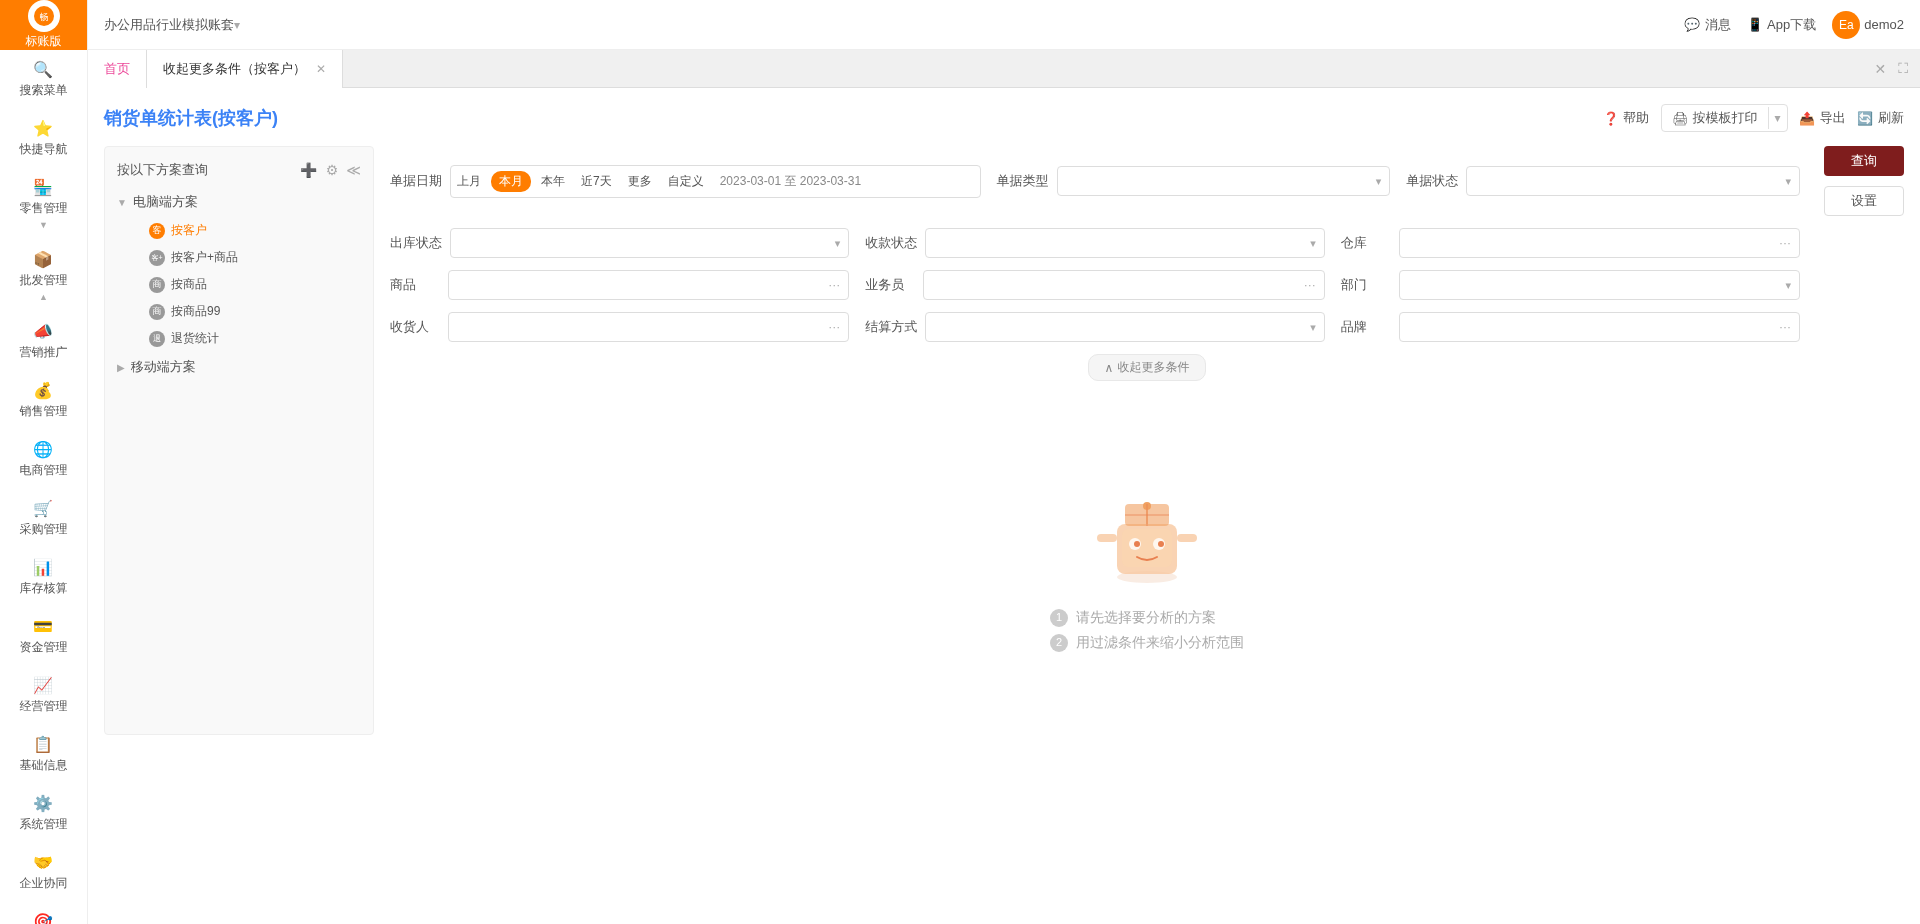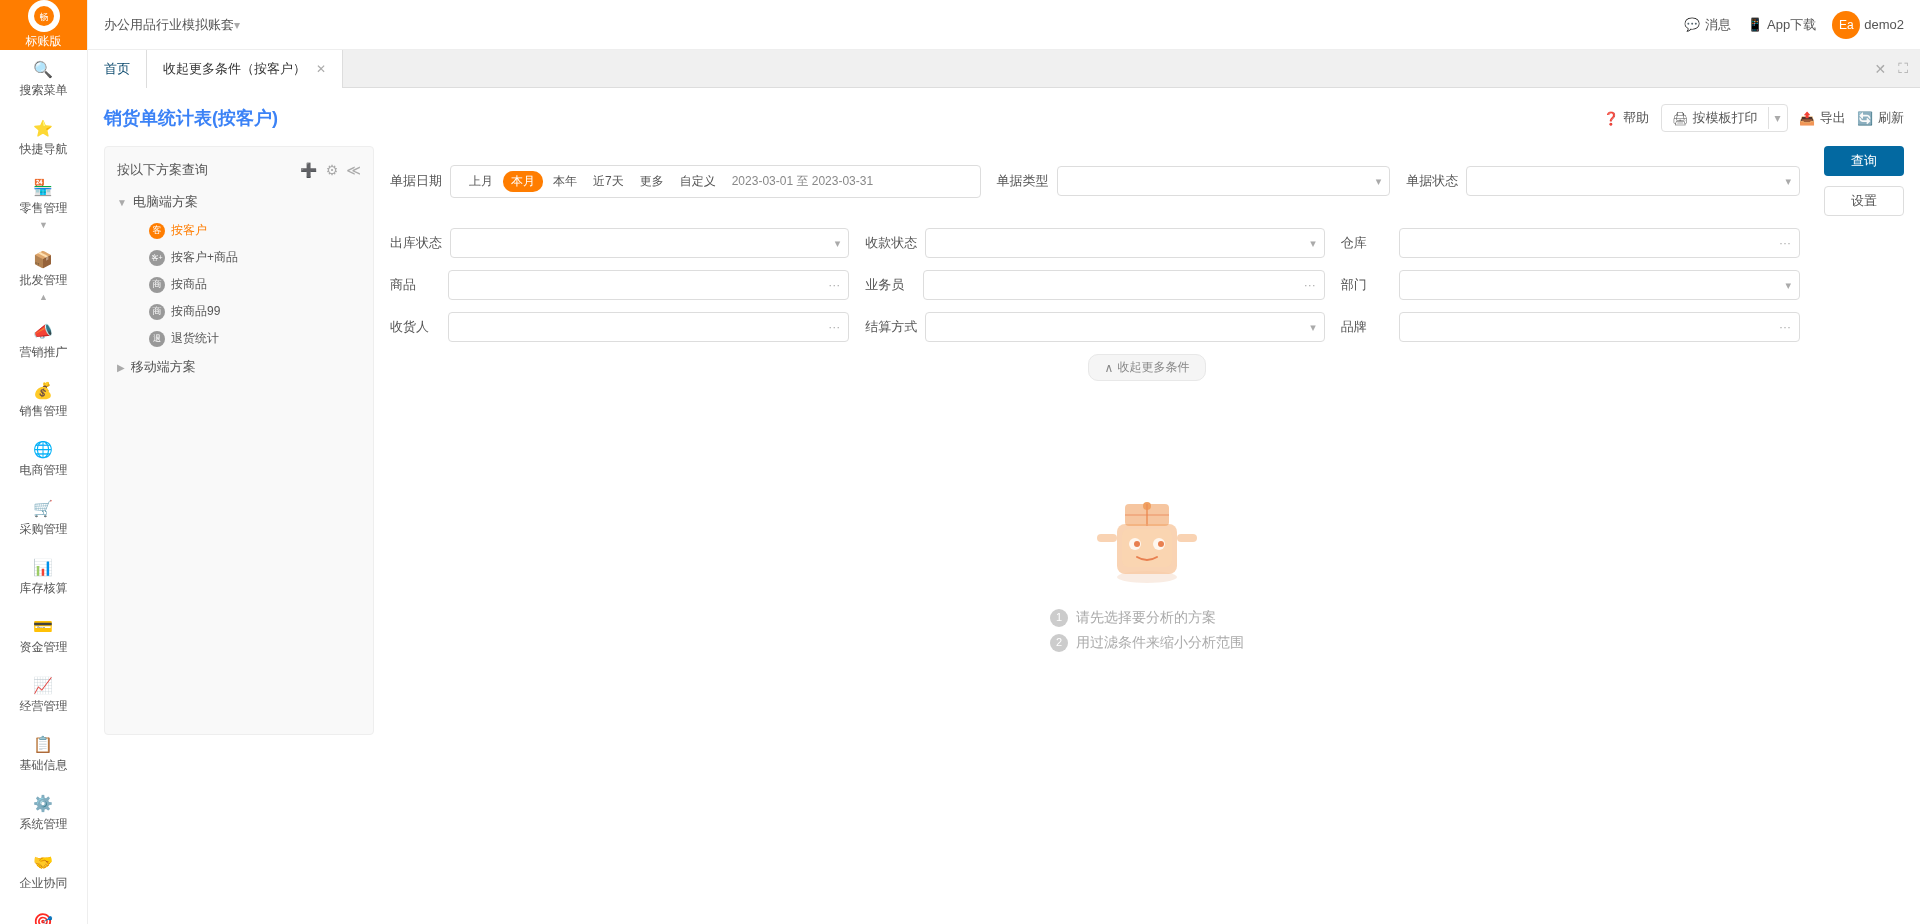--- a/index.html
+++ b/index.html
@@ -22,21 +22,21 @@
     .top-bar-left { display: flex; align-items: center; }
     .top-bar-title { font-size: 13px; color: #555; }
     .top-bar-arrow { color: #aaa; font-size: 12px; }
     .top-bar-right { display: flex; align-items: center; gap: 16px; }
     .top-bar-right .item { display: flex; align-items: center; gap: 4px; cursor: pointer; color: #555; font-size: 13px; }
     .avatar { width: 28px; height: 28px; border-radius: 50%; background: #ff7d00; display: flex; align-items: center; justify-content: center; color: #fff; font-size: 12px; overflow: hidden; }
 
     
     .tab-bar { background: #f0f0f0; height: 38px; display: flex; align-items: center; padding: 0 0; border-bottom: 1px solid #ddd; flex-shrink: 0; }
     .tab { height: 38px; padding: 0 16px; display: flex; align-items: center; gap: 6px; cursor: pointer; font-size: 13px; color: #555; border-right: 1px solid #ddd; }
-    .tab.home { background: #fff; color: #0c4a6e; font-weight: 500; }
+    .tab.home { background: #fff; color: #ec4899; font-weight: 500; }
     .tab.active { background: #fff; color: #333; }
     .tab .close-btn { font-size: 12px; color: #aaa; cursor: pointer; margin-left: 4px; }
     .tab-maximize { margin-left: auto; padding: 0 12px; display: flex; align-items: center; gap: 12px; color: #aaa; cursor: pointer; font-size: 14px; }
 
     
     .page-content { flex: 1; overflow-y: auto; padding: 16px; background: #fff; }
     .page-header { display: flex; align-items: center; justify-content: space-between; margin-bottom: 14px; }
     .page-title { font-size: 18px; font-weight: 600; color: #3b82f6; }
     .page-actions { display: flex; align-items: center; gap: 12px; }
     .page-actions .action-btn { display: flex; align-items: center; gap: 4px; font-size: 13px; color: #555; cursor: pointer; }
@@ -61,30 +61,30 @@
     
     .filter-right { flex: 1; }
     .filter-row { display: flex; align-items: center; margin-bottom: 12px; gap: 16px; }
     .filter-item { display: flex; align-items: center; flex: 1; }
     .filter-label { font-size: 13px; color: #555; white-space: nowrap; margin-right: 8px; min-width: 50px; }
     .filter-control { flex: 1; border: 1px solid #ddd; border-radius: 4px; padding: 5px 8px; font-size: 13px; color: #333; background: #fff; display: flex; align-items: center; justify-content: space-between; cursor: pointer; min-height: 30px; }
     .filter-control .placeholder { color: #aaa; }
     .filter-control .arrow { color: #aaa; font-size: 11px; }
     .filter-control .more { color: #aaa; font-size: 12px; }
 
-    .date-control { flex: 1; border: 1px solid #ddd; border-radius: 4px; padding: 5px 12px; font-size: 13px; color: #333; background: #fff; display: flex; align-items: center; gap: 6px; min-height: 30px; }
+    .date-control { flex: 1; border: 1px solid #ddd; border-radius: 4px; padding: 5px 0; font-size: 13px; color: #333; background: #fff; display: flex; align-items: center; gap: 6px; min-height: 30px; }
     .date-tabs { display: flex; gap: 4px; align-items: center; flex-wrap: nowrap; }
     .date-tab { padding: 2px 6px; border-radius: 3px; font-size: 12px; cursor: pointer; color: #555; }
     .date-tab.active { background: #ff7d00; color: #fff; border-radius: 10px; padding: 2px 8px; }
     .date-range { font-size: 12px; color: #888; margin-left: 4px; }
 
     .collapse-row { display: flex; align-items: center; justify-content: center; margin: 8px 0; }
     .collapse-btn { display: flex; align-items: center; gap: 4px; color: #888; font-size: 12px; cursor: pointer; background: #f5f5f5; padding: 4px 16px; border-radius: 10px; border: 1px solid #e8e8e8; }
 
-    .btn-query { background: #0369a1; color: #fff; border: none; border-radius: 4px; padding: 6px 20px; font-size: 13px; cursor: pointer; display: block; width: 80px; text-align: center; }
+    .btn-query { background: #7f1d1d; color: #fff; border: none; border-radius: 4px; padding: 6px 20px; font-size: 13px; cursor: pointer; display: block; width: 80px; text-align: center; }
     .btn-settings { background: #fff; color: #555; border: 1px solid #ddd; border-radius: 4px; padding: 5px 16px; font-size: 13px; cursor: pointer; margin-top: 6px; display: block; width: 80px; text-align: center; }
 
     .query-buttons { display: flex; flex-direction: column; gap: 4px; margin-left: 8px; flex-shrink: 0; }
 
     
     .empty-state { display: flex; flex-direction: column; align-items: center; justify-content: center; padding: 80px 0; color: #aaa; }
     .empty-state .empty-icon { width: 120px; height: 120px; margin-bottom: 16px; }
     .empty-state .tips { font-size: 14px; color: #aaa; line-height: 1.8; }
     .tip-item { display: flex; align-items: center; gap: 8px; }
     .tip-num { width: 18px; height: 18px; border-radius: 50%; background: #ccc; color: #fff; font-size: 11px; display: flex; align-items: center; justify-content: center; flex-shrink: 0; }

